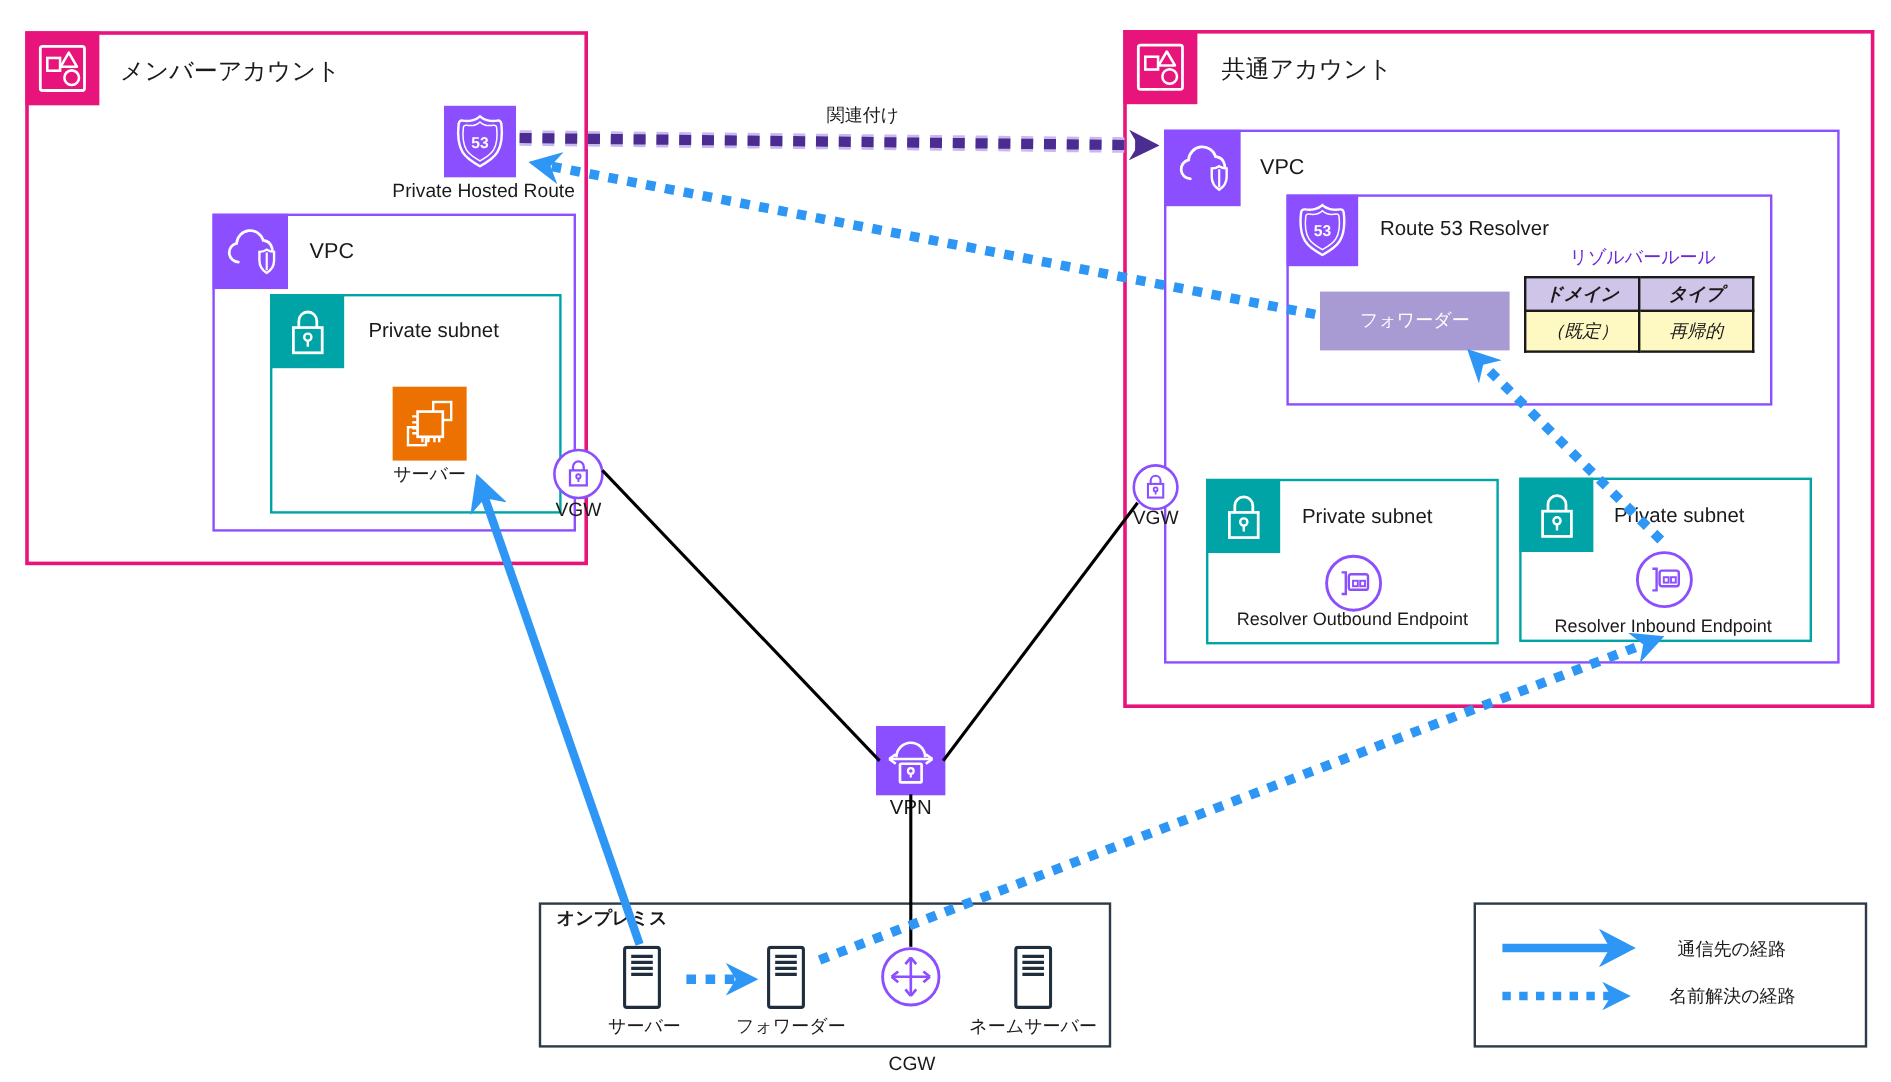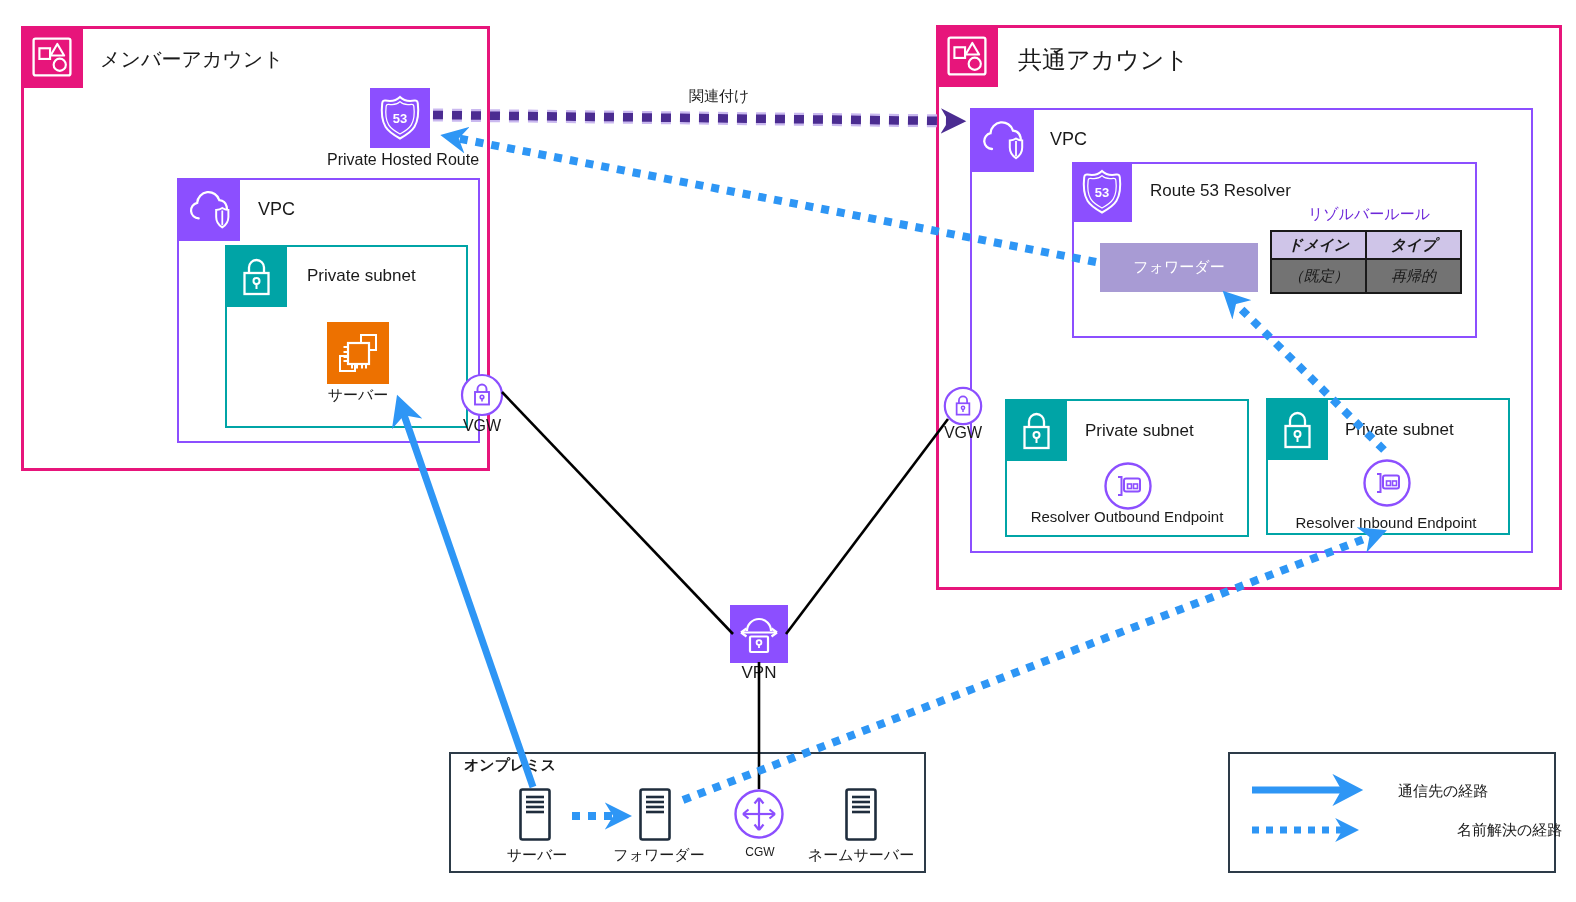--- a/index.html
+++ b/index.html
@@ -17,21 +17,21 @@
   .icon { position:absolute; z-index:2; line-height:0; }
   .lbl  { z-index:2;text-align:center; }
   #overlay { position:absolute; left:0; top:0; z-index:3; pointer-events:none; }
   
   .fwd { position:absolute; background:#A89BD4; color:#fff; display:flex; align-items:center;
          justify-content:center; font-size:15px; z-index:2; }
   
   table.rules { position:absolute; border-collapse:collapse; z-index:2; font-size:15px;font-style:italic; }
   table.rules th, table.rules td { border:2px solid #1a1a1a; text-align:center; }
   table.rules th { background:#CFC5E8; font-weight:bold; width:95px; height:28px; }
-  table.rules td { background:#737373; height:34px; }
+  table.rules td { background:#fef9c3; height:34px; }
   .caption { color:#6d28d9; font-size:15px; }
   .b { font-weight:bold; }
 </style>
 </head>
 <body>
 
 <div id="canvas">
 
   <div class="box acct" style="left:21px; top:26px; width:469px; height:445px;"></div>
 
@@ -115,21 +115,21 @@
   <div class="box acct" style="left:936px; top:25px; width:626px; height:565px;"></div>
   <div class="icon" style="left:936px; top:25px;">
     <svg width="62" height="62" viewBox="0 0 64 64">
       <rect width="64" height="64" fill="#E7157B"></rect>
       <rect x="13" y="13" width="38" height="38" rx="2" fill="none" stroke="#fff" stroke-width="2.4"></rect>
       <rect x="19" y="23" width="11" height="11" fill="none" stroke="#fff" stroke-width="2.2"></rect>
       <path d="M37.5 18.5 L44.5 30.5 L30.5 30.5 Z" fill="none" stroke="#fff" stroke-width="2.2" stroke-linejoin="round"></path>
       <circle cx="40" cy="40" r="6.3" fill="none" stroke="#fff" stroke-width="2.2"></circle>
     </svg>
   </div>
-  <div class="lbl" style="left:1018px; top:44px; font-size:24px;">共通アカウント</div>
+  <div class="lbl" style="left:1018px; top:44px; font-size:20px;">共通アカウント</div>
 
   <div class="box vpcbox" style="left:970px; top:108px; width:563px; height:445px;"></div>
   <div class="icon" style="left:970px; top:108px;">
     <svg width="64" height="64" viewBox="0 0 64 64">
       <rect width="64" height="64" fill="#8C4FFF"></rect>
       <path d="M22 41 a8,8 0 0 1 -1.5,-15.8 a11.5,11.5 0 0 1 22.5,-2.6 a8.5,8.5 0 0 1 3.8,15.6" fill="none" stroke="#fff" stroke-width="2.3" stroke-linecap="round"></path>
       <path d="M46 30.5 c2.6 1.8 6.2 1.9 6.2 1.9 v7.2 c0 5.8 -3.7 9 -6.2 10.6 c-2.5 -1.6 -6.2 -4.8 -6.2 -10.6 v-7.2 c0 0 3.6 -0.1 6.2 -1.9 z" fill="#8C4FFF" stroke="#fff" stroke-width="2"></path>
       <line x1="46" y1="33" x2="46" y2="48" stroke="#fff" stroke-width="1.8"></line>
     </svg>
   </div>
@@ -264,38 +264,38 @@
     <svg width="52" height="52" viewBox="0 0 52 52">
       <circle cx="26" cy="26" r="23.5" fill="#fff" stroke="#8C4FFF" stroke-width="2.4"></circle>
       <g stroke="#8C4FFF" stroke-width="2.2" fill="none">
         <line x1="26" y1="10" x2="26" y2="42"></line>
         <path d="M26 10 l-4.5 5.5 M26 10 l4.5 5.5 M26 42 l-4.5 -5.5 M26 42 l4.5 -5.5"></path>
         <line x1="10" y1="26" x2="42" y2="26"></line>
         <path d="M10 26 l5.5 -4.5 M10 26 l5.5 4.5 M42 26 l-5.5 -4.5 M42 26 l-5.5 4.5"></path>
       </g>
     </svg>
   </div>
-  <div class="lbl ctr" style="left:725px; top:845px; width:70px; font-size:12px;">CGW</div>
+  <div class="lbl ctr" style="left:725px; top:879px; width:70px; font-size:16px;">CGW</div>
 
   <div class="icon" style="left:845px; top:788px;">
     <svg width="32" height="53" viewBox="0 0 32 53">
       <rect x="1.5" y="1.5" width="29" height="50" rx="2" fill="#fff" stroke="#1f2d3d" stroke-width="2.6"></rect>
       <g stroke="#1f2d3d" stroke-width="2.6">
         <line x1="7" y1="9" x2="25" y2="9"></line>
           <line x1="7" y1="14" x2="25" y2="14"></line>
         <line x1="7" y1="19" x2="25" y2="19"></line>
           <line x1="7" y1="24" x2="25" y2="24"></line>
       </g>
     </svg>
   </div>
   <div class="lbl ctr" style="left:796px; top:846px; width:130px; font-size:15px;">ネームサーバー</div>
 
   <div class="box plain" style="left:1228px; top:752px; width:328px; height:121px;"></div>
   <div class="lbl" style="left:1398px; top:782px; font-size:15px;">通信先の経路</div>
-  <div class="lbl" style="left:1457px; top:821px; font-size:15px;">名前解決の経路</div>
+  <div class="lbl" style="left:1391px; top:821px; font-size:15px;">名前解決の経路</div>
 
   <svg id="overlay" width="1576" height="902" viewBox="0 0 1576 902">
     <defs>
       <marker id="mChevBlue" markerUnits="strokeWidth" markerWidth="3.6" markerHeight="3.4" viewBox="0 0 3.6 3.4" refX="1.4" refY="1.7" orient="auto">
         <path d="M0,0 L3.4,1.7 L0,3.4 L1.05,1.7 Z" fill="#2E96F5"></path>
       </marker>
       <marker id="mTriBlue" markerUnits="strokeWidth" markerWidth="4.6" markerHeight="4.6" viewBox="0 0 4.6 4.6" refX="1.8" refY="2.3" orient="auto">
         <path d="M0,0 L4.4,2.3 L0,4.6 L1.3,2.3 Z" fill="#2E96F5"></path>
       </marker>
       <marker id="mChevPurple" markerUnits="strokeWidth" markerWidth="3.2" markerHeight="3" viewBox="0 0 3.2 3" refX="1.2" refY="1.5" orient="auto">

